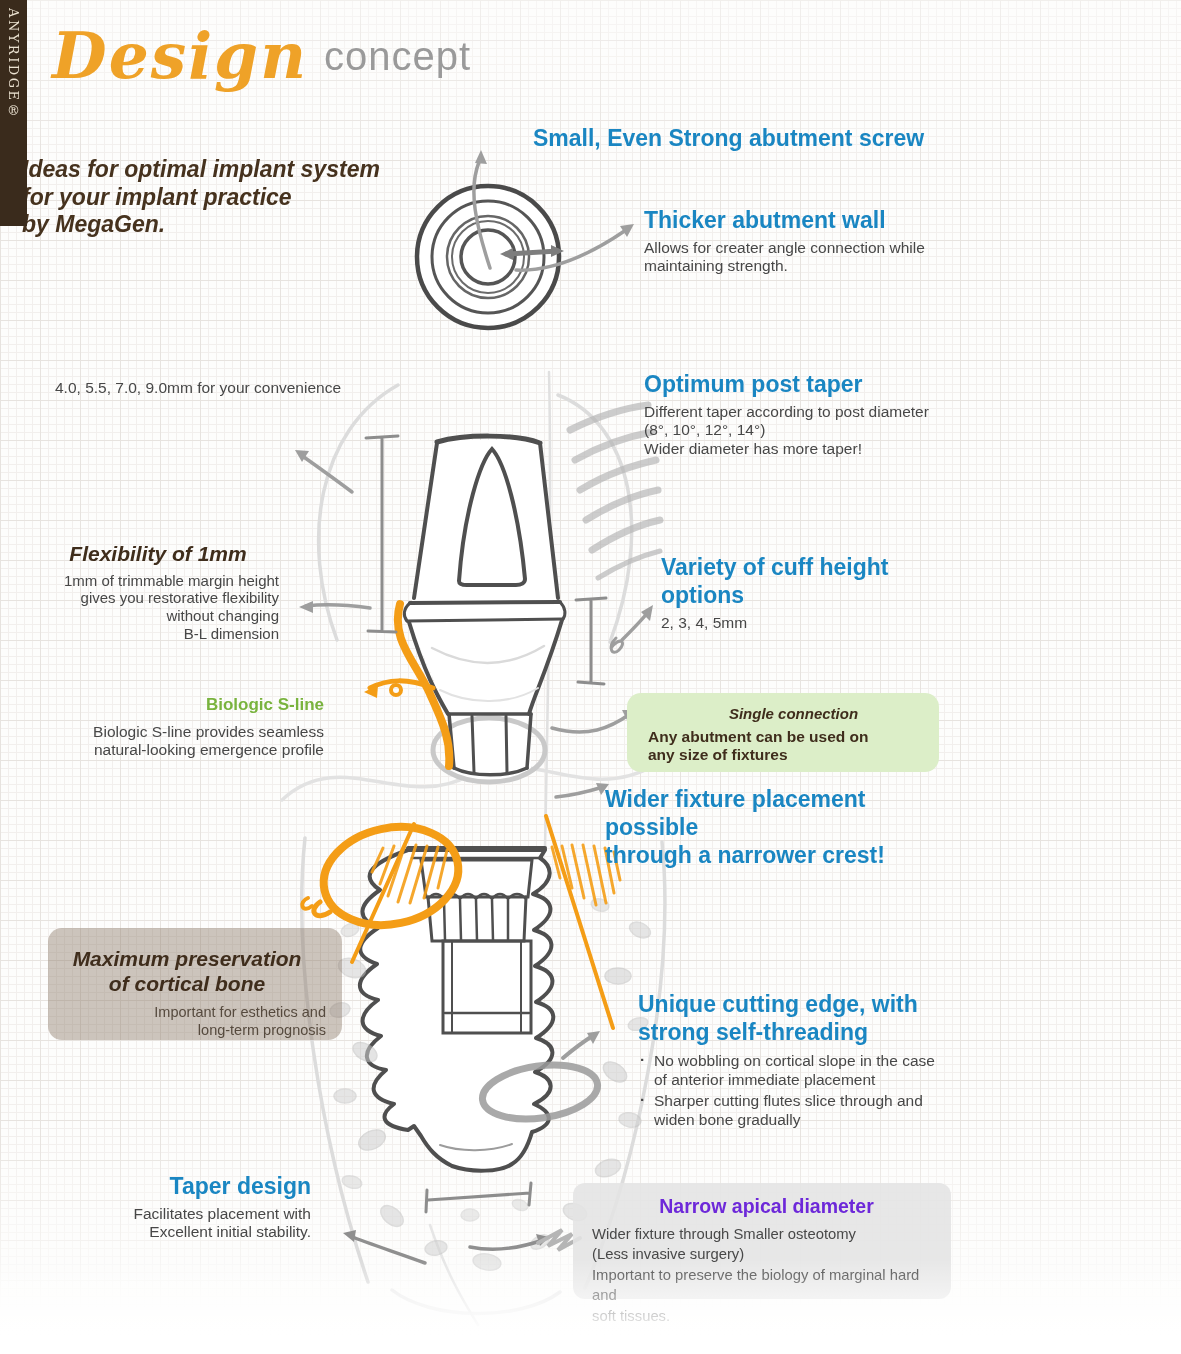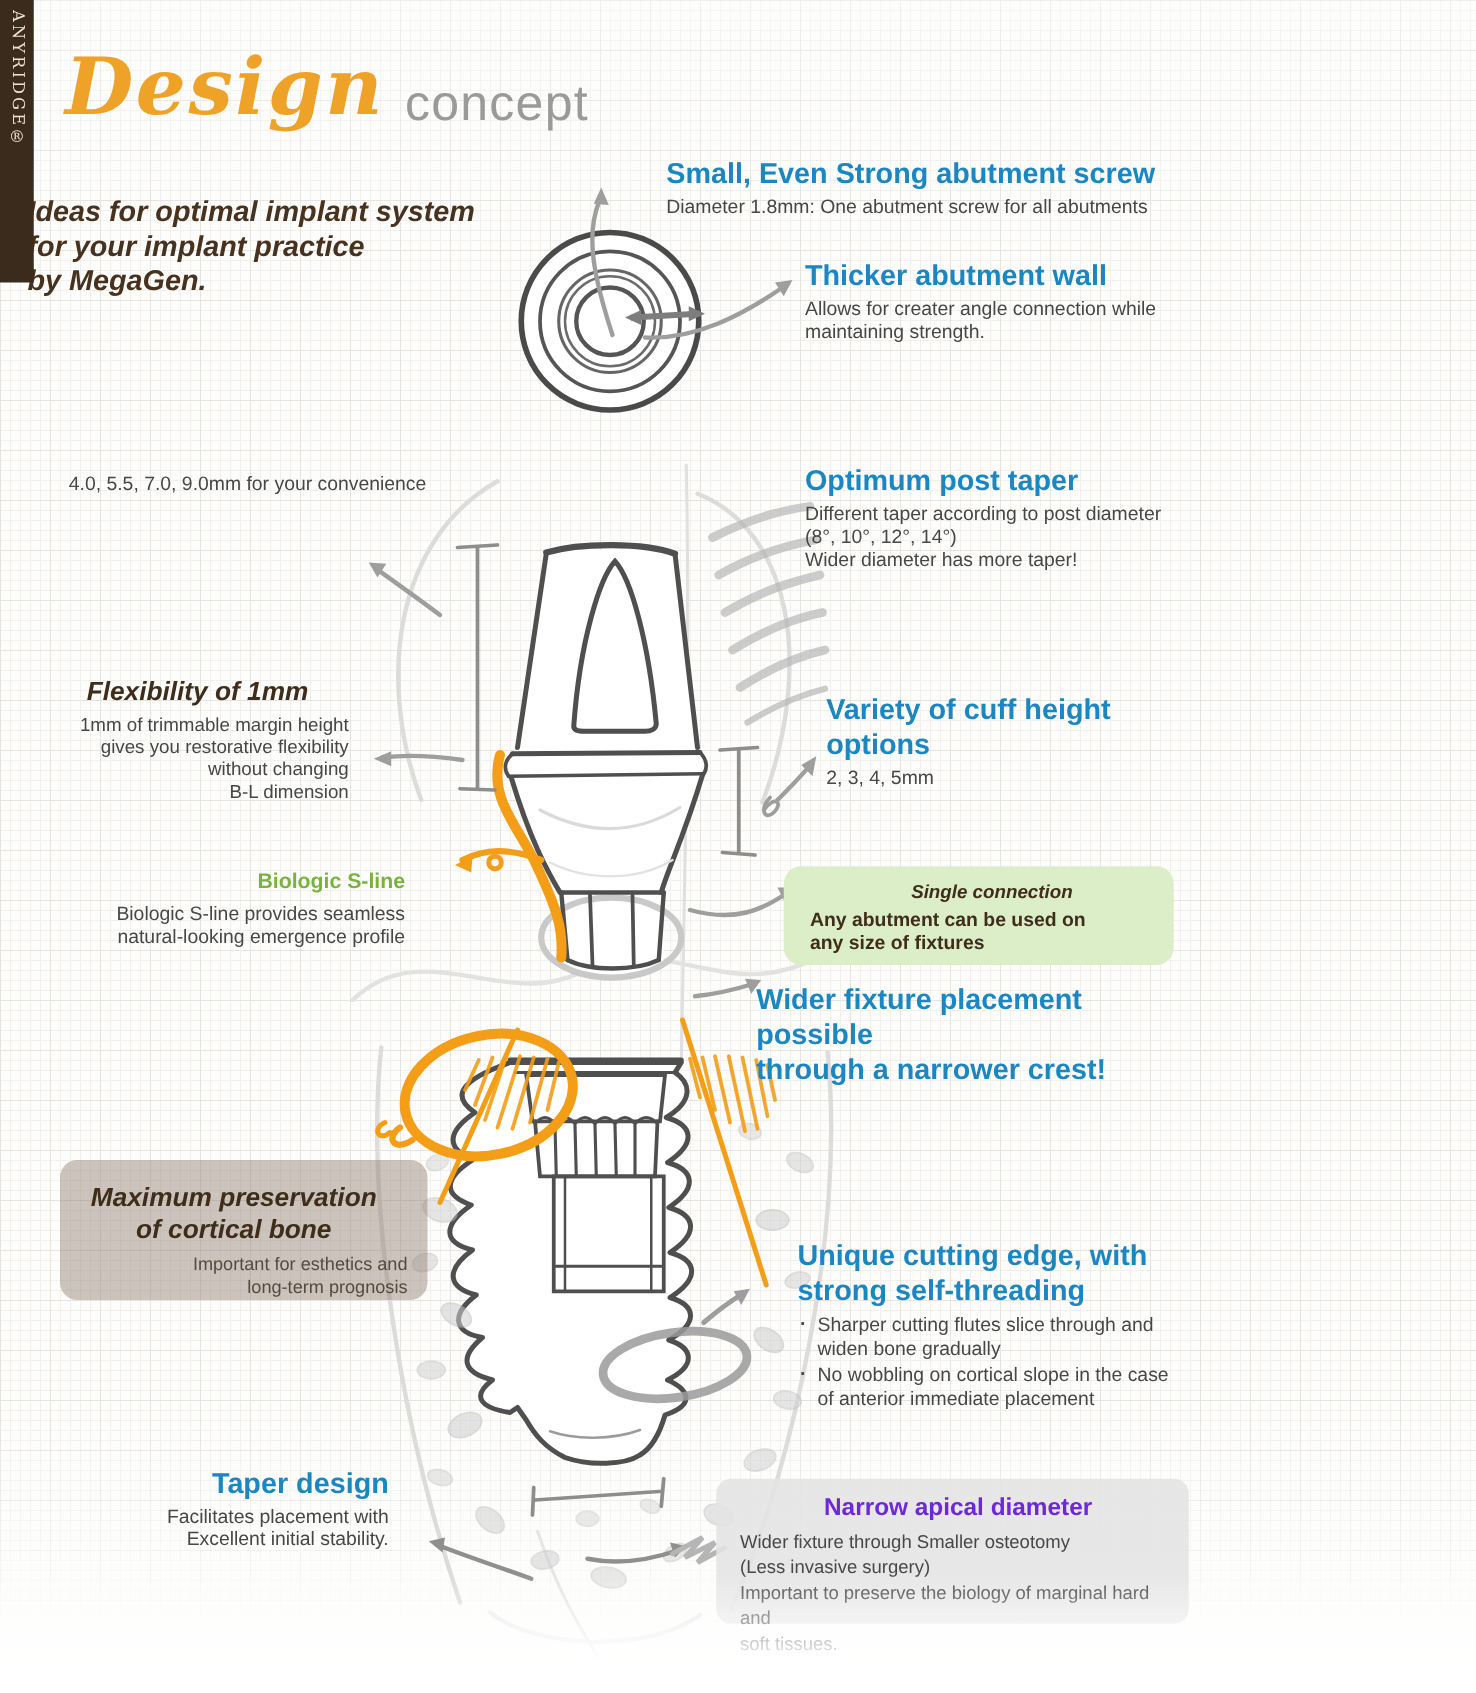--- a/index.html
+++ b/index.html
@@ -27,21 +27,21 @@
   .body-t{color:#474747;font-size:15.5px;line-height:1.18;margin-top:5px;}
   .r{text-align:right;}
   #brand-bar{
     position:absolute;left:0;top:0;width:27px;height:226px;background:#3a2b1c;z-index:6;
     display:flex;align-items:flex-start;justify-content:center;
   }
   #brand-bar span{
     writing-mode:vertical-rl;color:#ece3d2;font-family:"DejaVu Serif",serif;
     font-size:13px;letter-spacing:2.5px;margin-top:8px;
   }
-  #title-row{left:52px;top:6px;display:flex;align-items:flex-end;gap:16px;height:100px;}
+  #title-row{left:52px;top:6px;display:flex;align-items:center;gap:16px;height:100px;}
   #title-script{
     font-family:"DejaVu Serif",serif;font-style:italic;font-weight:bold;
     font-size:63px;color:#efa228;letter-spacing:2px;
   }
   #title-rest{font-size:40px;color:#9a9a9a;letter-spacing:1px;}
   #intro{left:22px;top:156px;width:380px;font-size:23px;font-weight:bold;font-style:italic;
     color:#46321e;line-height:1.2;}
   .round-box{position:absolute;z-index:5;border-radius:14px;}
   #box-single{left:627px;top:693px;width:312px;height:79px;background:#dceec8;padding:12px 0 0 21px;box-sizing:border-box;}
   #box-single .bh{font-size:15px;}
@@ -218,21 +218,20 @@
   <span id="title-script">Design</span>
   <span id="title-rest">concept</span>
 </div>
 
 <div class="txt pre" id="intro">Ideas for optimal implant system
 for your implant practice
 by MegaGen.</div>
 
 <div class="txt" style="left:533px;top:124px;width:430px;">
   <div class="blue-h">Small, Even Strong abutment screw</div>
-  <div class="body-t">Diameter 1.8mm: One abutment screw for all abutments</div>
 </div>
 
 <div class="txt" style="left:644px;top:206px;width:330px;">
   <div class="blue-h">Thicker abutment wall</div>
   <div class="body-t pre">Allows for creater angle connection while
 maintaining strength.</div>
 </div>
 
 <div class="txt" style="left:55px;top:374px;width:340px;">
   <div class="body-t">4.0, 5.5, 7.0, 9.0mm for your convenience</div>
@@ -279,24 +278,24 @@
   <div class="brown-h pre">Maximum preservation
 of cortical bone</div>
   <div class="bb pre">Important for esthetics and
 long-term prognosis</div>
 </div>
 
 <div class="txt" style="left:638px;top:990px;width:316px;">
   <div class="blue-h pre">Unique cutting edge, with
 strong self-threading</div>
   <ul id="cutting-bullets">
+    <li>No wobbling on cortical slope in the case
+of anterior immediate placement</li>
     <li>Sharper cutting flutes slice through and
 widen bone gradually</li>
-    <li>No wobbling on cortical slope in the case
-of anterior immediate placement</li>
   </ul>
 </div>
 
 <div class="txt r" style="left:90px;top:1172px;width:221px;">
   <div class="blue-h">Taper design</div>
   <div class="body-t pre">Facilitates placement with
 Excellent initial stability.</div>
 </div>
 
 <div class="round-box" id="box-apical">

